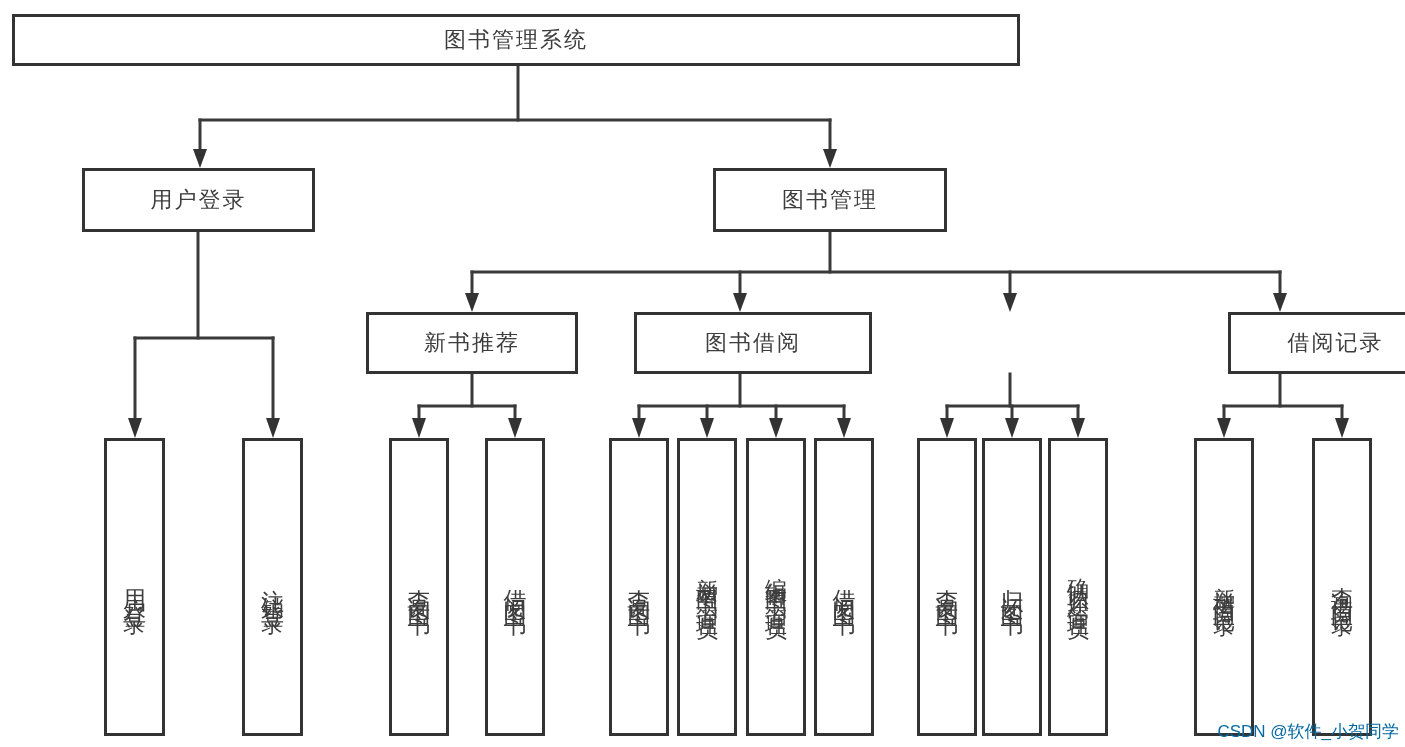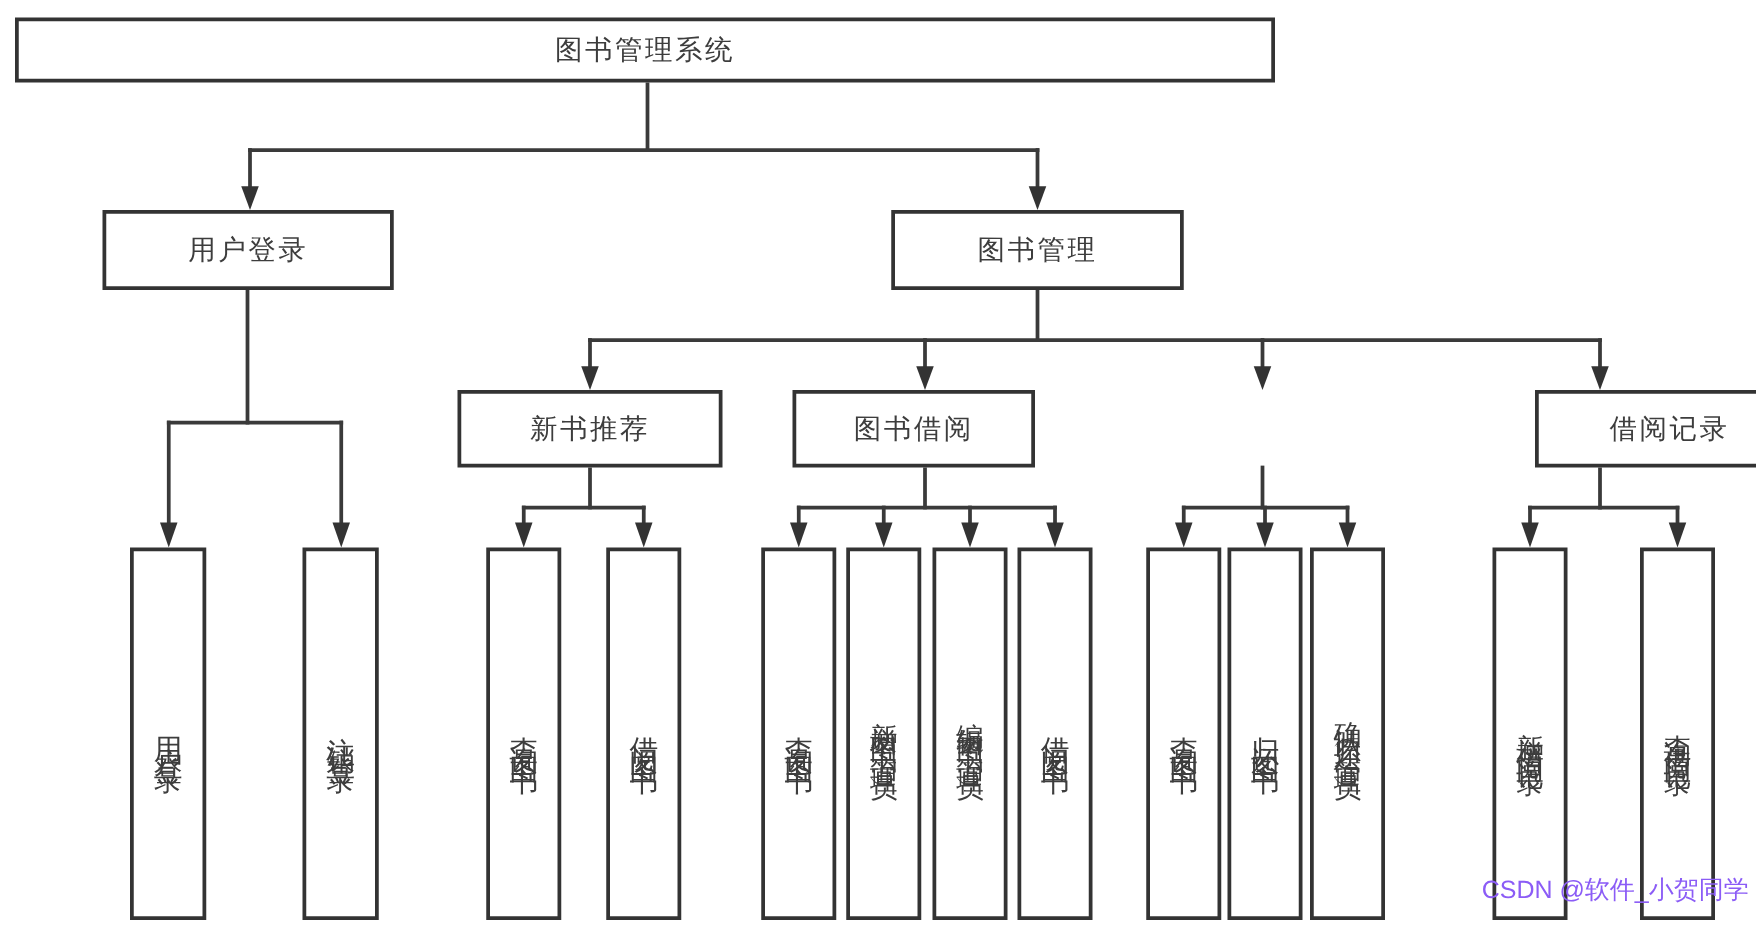--- a/index.html
+++ b/index.html
@@ -43,23 +43,23 @@
     text-orientation: mixed;
     font-size: 23px;
     letter-spacing: 8px;
     line-height: 1;
     white-space: normal;
   }
   .leaf.long .lbl { letter-spacing: 6px; font-size: 22px; }
   .watermark {
     position: absolute;
     right: 6px;
-    bottom: 22px;
-    font-size: 20px;
-    color: #8b5cf6;
+    bottom: 4px;
+    font-size: 17px;
+    color: #0369a1;
     z-index: 5;
     white-space: nowrap;
   }
 </style>
 </head>
 <body>
 
 <div class="canvas">
 
   <svg class="connectors" viewBox="0 0 1405 747" aria-hidden="true">
@@ -145,21 +145,21 @@
   <div class="node" style="left:82px; top:168px; width:233px; height:64px;">
     <span class="lbl">用户登录</span>
   </div>
   <div class="node" style="left:366px; top:312px; width:212px; height:62px;">
     <span class="lbl">新书推荐</span>
   </div>
 
   <div class="node" style="left:713px; top:168px; width:234px; height:64px;">
     <span class="lbl">图书管理</span>
   </div>
-  <div class="node" style="left:634px; top:312px; width:194px; height:62px;">
+  <div class="node" style="left:634px; top:312px; width:238px; height:62px;">
     <span class="lbl">图书借阅</span>
   </div>
   <div class="node" style="left:1228px; top:312px; width:215px; height:62px;">
     <span class="lbl">借阅记录</span>
   </div>
 
   <div class="node leaf" style="left:104px; top:438px; width:61px; height:298px;">
     <span class="lbl">用户登录</span>
   </div>
   <div class="node leaf" style="left:242px; top:438px; width:61px; height:298px;">

